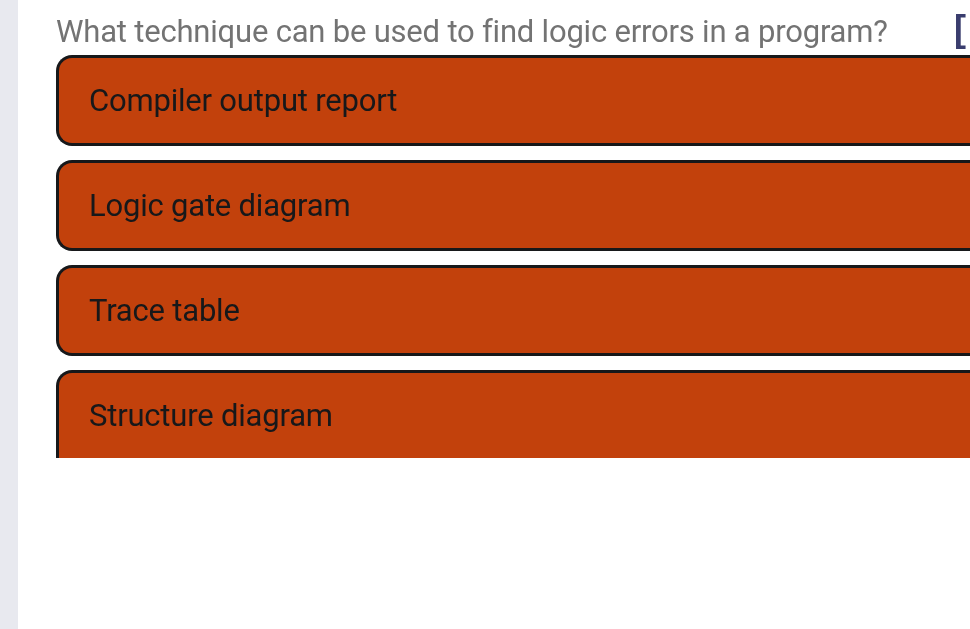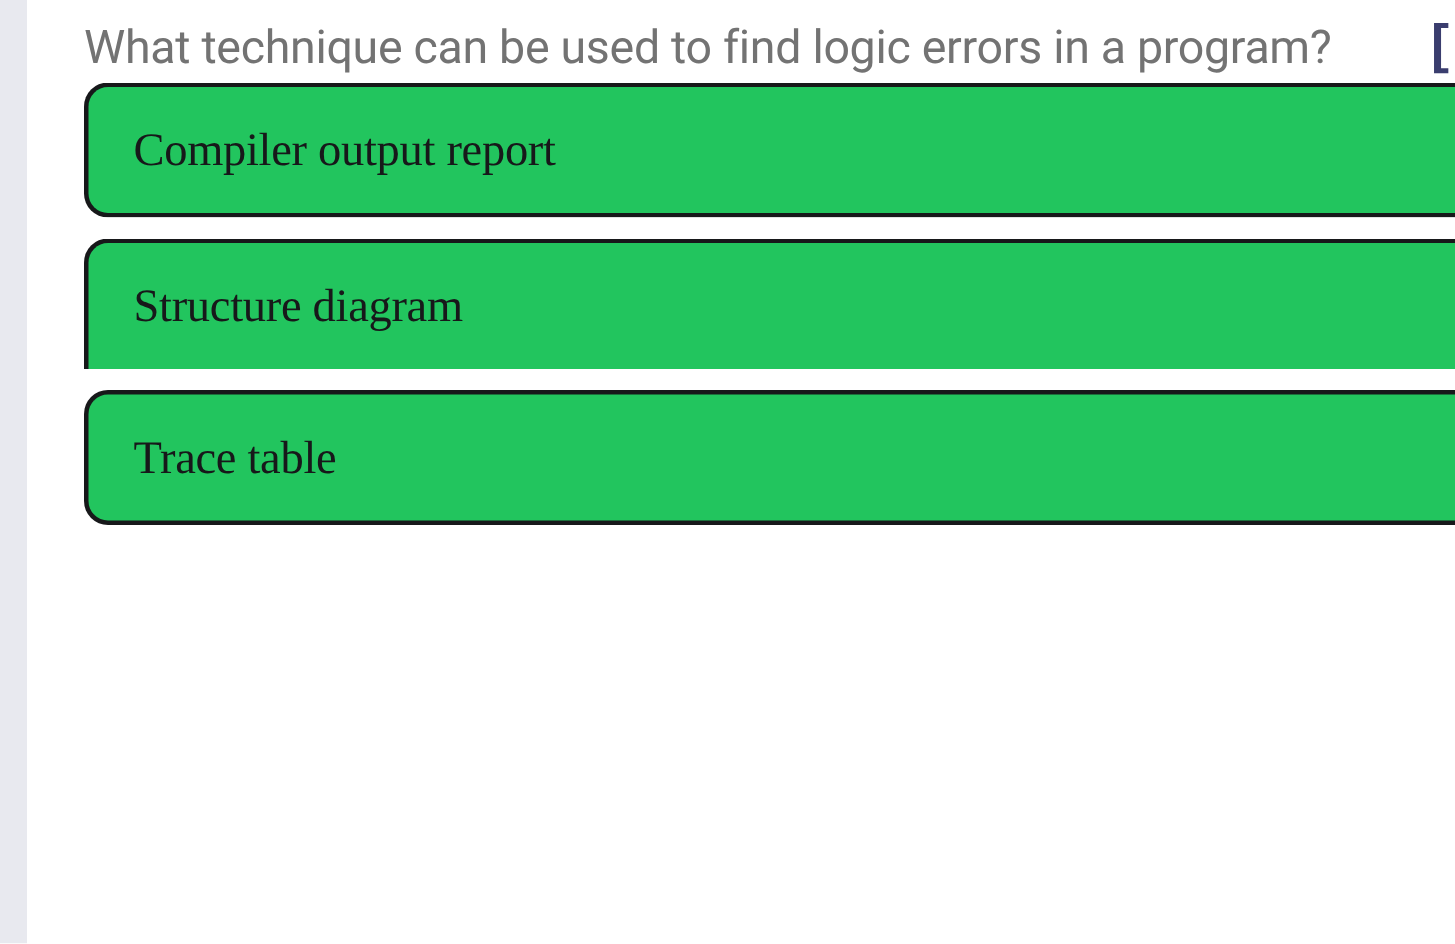--- a/index.html
+++ b/index.html
@@ -46,26 +46,25 @@
       flex-direction: column;
       gap: 14px;
     }
     .option {
       border: 3px solid #17181a;
       border-radius: 16px;
       padding: 24px 30px;
       font-size: 31px;
       color: #17181a;
       cursor: pointer;
-      background: #22c55e;
+      background: #c2410c;
       border-right: none;
       border-top-right-radius: 0;
       border-bottom-right-radius: 0;
       letter-spacing: -0.2px;
-      font-family: Liberation Serif, serif;
     }
     .option-last {
       border-bottom: none;
       border-bottom-left-radius: 0;
     }
     .bracket-icon {
       position: absolute;
       top: 8px;
       right: 4px;
       font-size: 36px;
@@ -81,20 +80,23 @@
 
 <div class="bracket-icon">[</div>
 
 <div class="container">
   <div class="question-text">What technique can be used to find logic errors in a program?</div>
 
   <div class="options">
     <div class="option">
       <span>Compiler output report</span>
     </div>
-    <div class="option option-last">
-      <span>Structure diagram</span>
+    <div class="option">
+      <span>Logic gate diagram</span>
     </div>
     <div class="option">
       <span>Trace table</span>
+    </div>
+    <div class="option option-last">
+      <span>Structure diagram</span>
     </div>
   </div>
 </div>
 
 </body></html>

